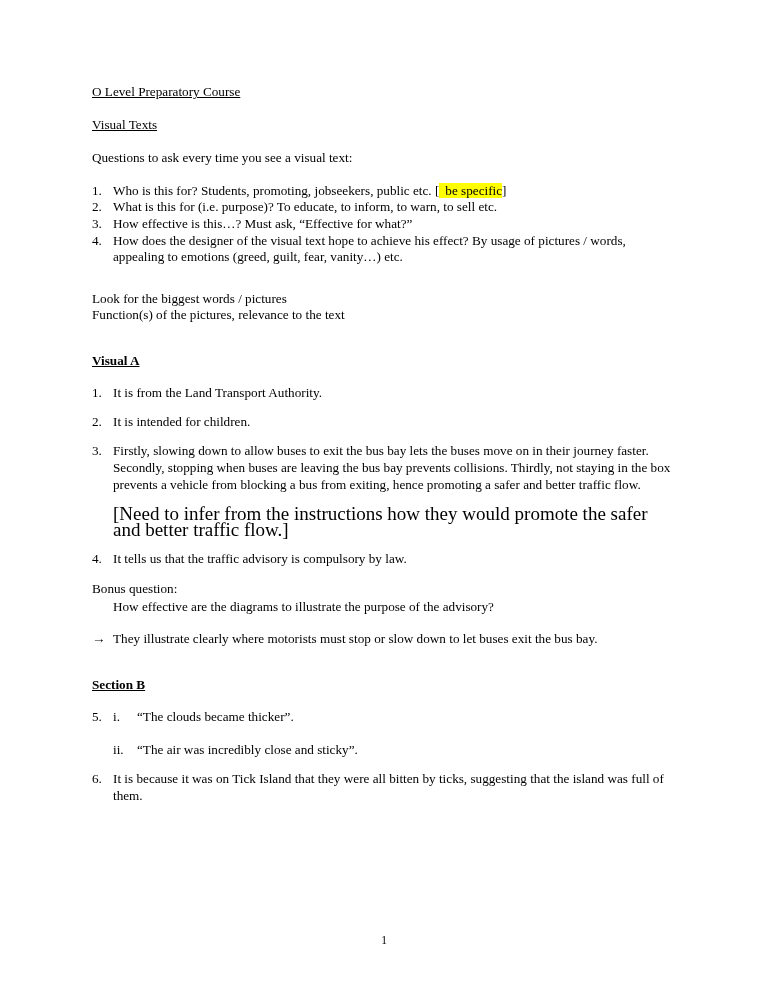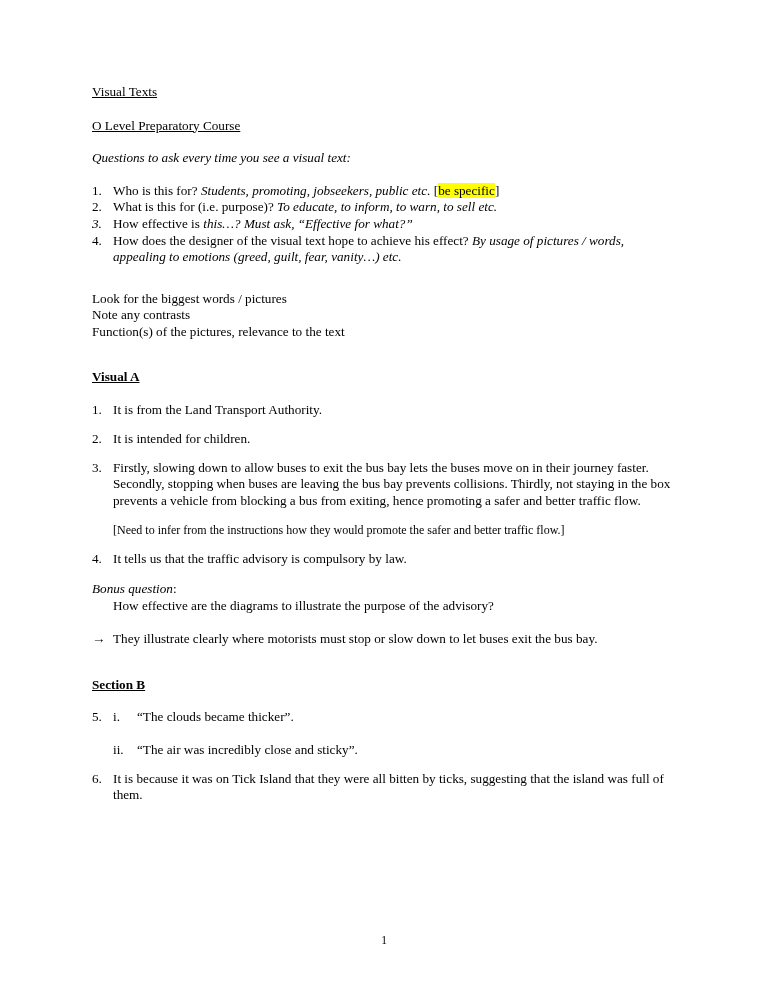--- a/index.html
+++ b/index.html
@@ -20,21 +20,21 @@
     left: 92px;
     top: 84px;
     width: 584px;
   }
   .ln {
     font-size: 13.2px;
     line-height: 16.6px;
   }
   .u { text-decoration: underline; }
   .b { font-weight: bold; }
-  .i { font-style: italic; }
+  .i { }
 
   
   .title-line { margin-bottom: 16px; }
   .subtitle-line { margin-bottom: 17px; }
   .prompt-line { margin-bottom: 16px; }
 
   
   .list { margin: 0; }
   .li {
     position: relative;
@@ -47,32 +47,33 @@
     left: 0;
     top: 0;
     width: 19px;
     text-align: left;
   }
   .li.gap { margin-top: 12.5px; }
 
   .hl {
     background: #ffff00;
     font-style: normal;
+    padding-left: 6px;
   }
 
   .block-tight .ln { line-height: 16.4px; }
 
   .sec-gap-top { margin-top: 29px; }
   .sec-gap-after { margin-bottom: 16px; }
 
   .plainblock { margin-top: 25px; }
 
   .note {
     padding-left: 21px;
-    font-size: 12px;
+    font-size: 19px;
     line-height: 16.6px;
     margin-top: 12.5px;
   }
 
   .bonus-label { margin-top: 13px; }
   .bonus-text {
     padding-left: 21px;
     font-size: 13.2px;
     line-height: 16.6px;
     margin-top: 1px;
@@ -118,23 +119,23 @@
     width: 768px;
     text-align: center;
     font-size: 11.5px;
   }
 </style>
 </head>
 <body>
 
 <div class="page">
 
+  <div class="ln u title-line">O Level Preparatory Course</div>
+
   <div class="ln u subtitle-line">Visual Texts</div>
-
-  <div class="ln u title-line">O Level Preparatory Course</div>
 
   <div class="ln i prompt-line">Questions to ask every time you see a visual text:</div>
 
   <div class="list">
 
     <div class="li">
       <span class="marker">1.</span>
       <span>Who is this for? </span><span class="i">Students, promoting, jobseekers, public etc.</span><span> [</span><span class="hl">be specific</span><span>]</span>
     </div>
 
@@ -150,21 +151,20 @@
 
     <div class="li">
       <span class="marker">4.</span>
       <span>How does the designer of the visual text hope to achieve his effect? </span><span class="i">By usage of pictures / words, appealing to emotions (greed, guilt, fear, vanity…) etc.</span>
     </div>
 
   </div>
 
   <div class="plainblock block-tight">
     <div class="ln">Look for the biggest words / pictures</div>
-    <div class="ln">Note any contrasts</div>
     <div class="ln">Function(s) of the pictures, relevance to the text</div>
   </div>
 
   <div class="ln b u sec-gap-top sec-gap-after">Visual A</div>
 
   <div class="list">
 
     <div class="li">
       <span class="marker">1.</span>
       <span>It is from the Land Transport Authority.</span>

